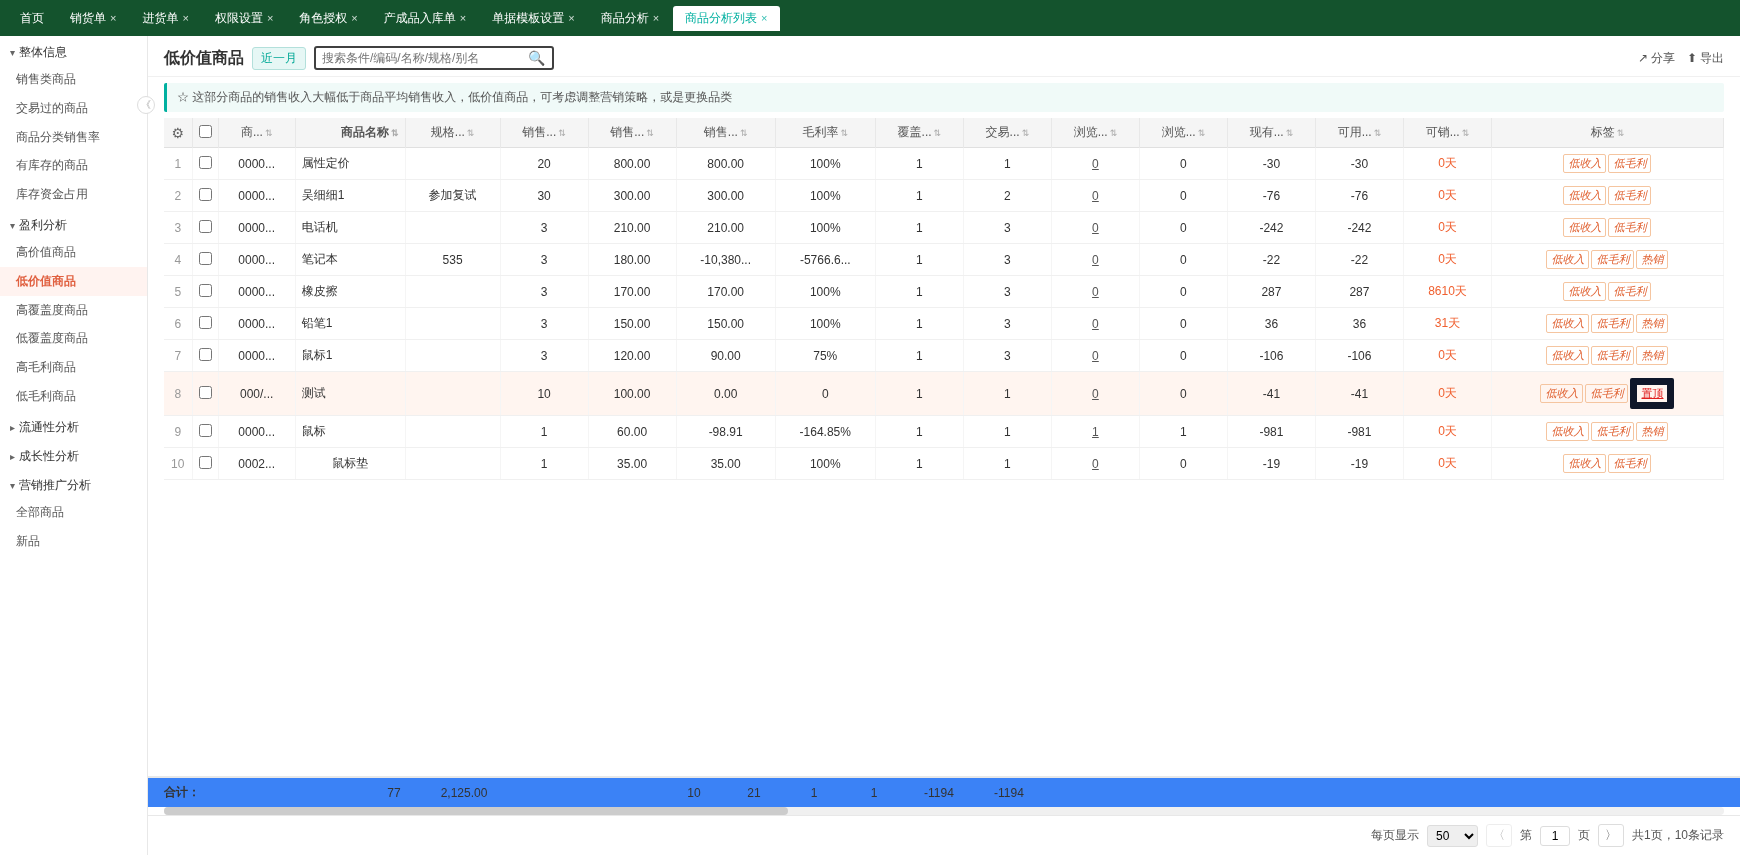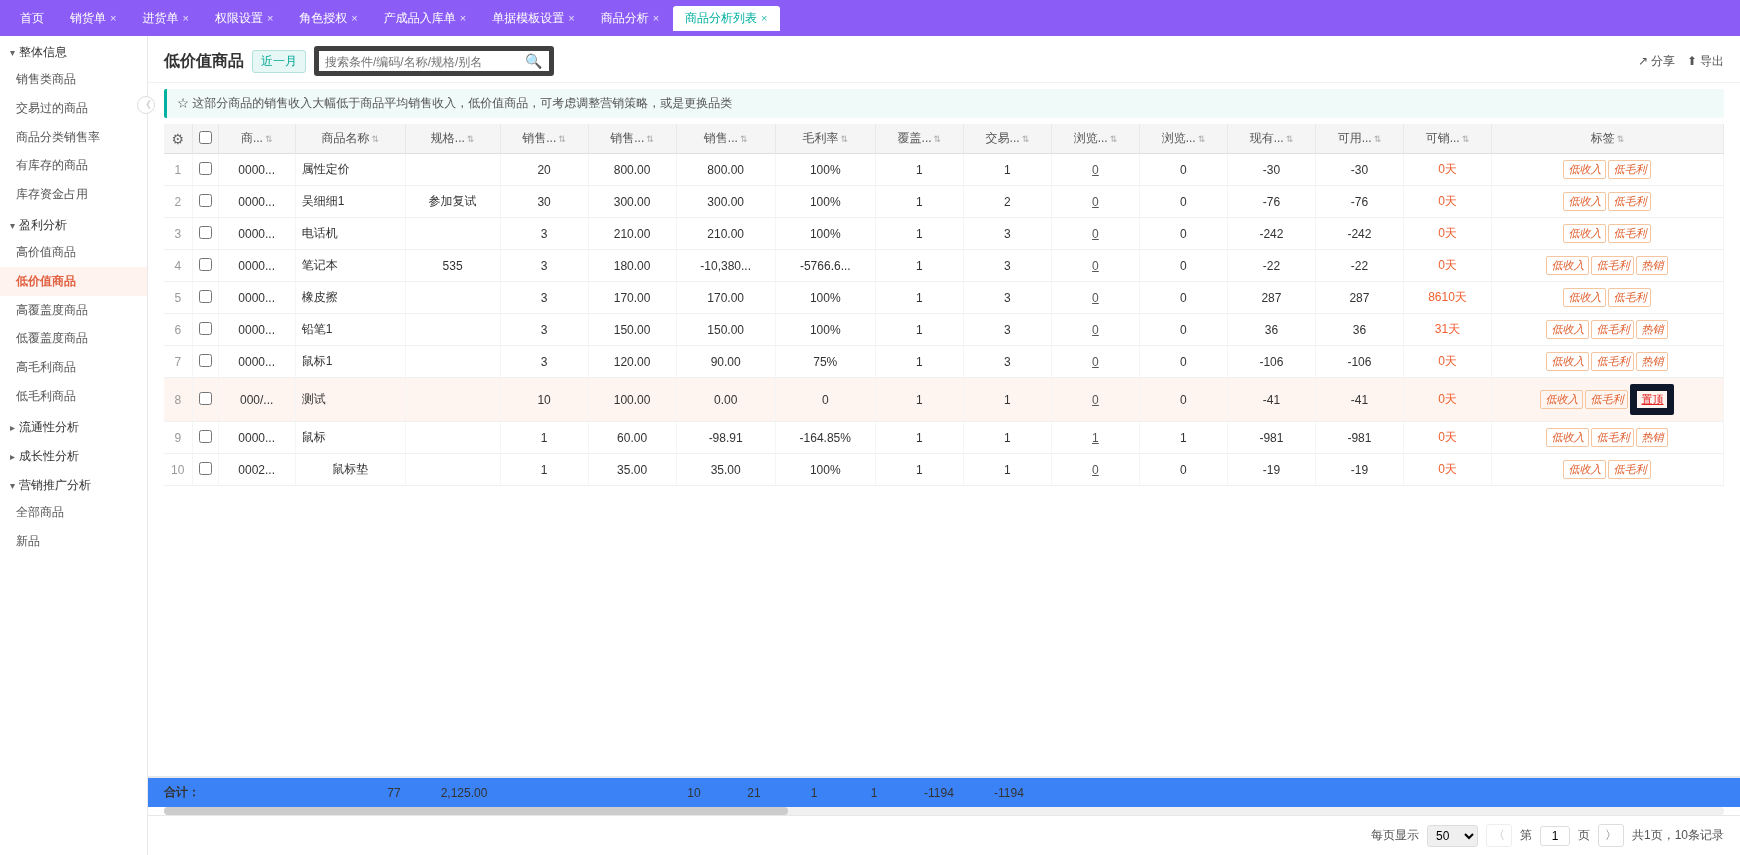--- a/index.html
+++ b/index.html
@@ -1,20 +1,20 @@
 <!DOCTYPE html>
 <html><head>
   <meta charset="utf-8">
   <style>
     * { box-sizing: border-box; margin: 0; padding: 0; font-family: 'Microsoft YaHei', Arial, sans-serif; font-size: 12px; }
     body { background: #f5f5f5; overflow: hidden; }
 
     
     .top-nav {
-      background: #8b5cf6;
+      background: #14532d;
       display: flex;
       align-items: center;
       height: 36px;
       padding: 0 8px;
       gap: 2px;
     }
     .nav-item {
       color: #fff;
       padding: 4px 12px;
       cursor: pointer;
@@ -85,22 +85,22 @@
       background: #e6f7f5;
       color: #00a896;
       border: 1px solid #b3e0db;
       padding: 2px 8px;
       border-radius: 3px;
       cursor: pointer;
       font-size: 12px;
     }
     .search-box {
       display: flex;
-      align-items: flex-end;
-      border: 5px solid #404040;
+      align-items: center;
+      border: 2px solid #404040;
       border-radius: 3px;
       padding: 2px 6px;
       gap: 4px;
       flex: 1;
       max-width: 240px;
     }
     .search-box input {
       border: none;
       outline: none;
       font-size: 12px;
@@ -417,21 +417,21 @@
       <table>
         <thead>
           <tr>
             <th class="settings-col">
               <span class="gear-icon">⚙</span>
             </th>
             <th class="checkbox-cell">
               <input type="checkbox" style="">
             </th>
             <th>商...<span class="sort-icon">⇅</span></th>
-            <th style="text-align:center;">商品名称<span class="sort-icon">⇅</span></th>
+            <th style="text-align:right;font-weight:bold;">商品名称<span class="sort-icon">⇅</span></th>
             <th>规格...<span class="sort-icon">⇅</span></th>
             <th>销售...<span class="sort-icon">⇅</span></th>
             <th>销售...<span class="sort-icon">⇅</span></th>
             <th>销售...<span class="sort-icon">⇅</span></th>
             <th>毛利率<span class="sort-icon">⇅</span></th>
             <th>覆盖...<span class="sort-icon">⇅</span></th>
             <th>交易...<span class="sort-icon">⇅</span></th>
             <th>浏览...<span class="sort-icon">⇅</span></th>
             <th>浏览...<span class="sort-icon">⇅</span></th>
             <th>现有...<span class="sort-icon">⇅</span></th>

